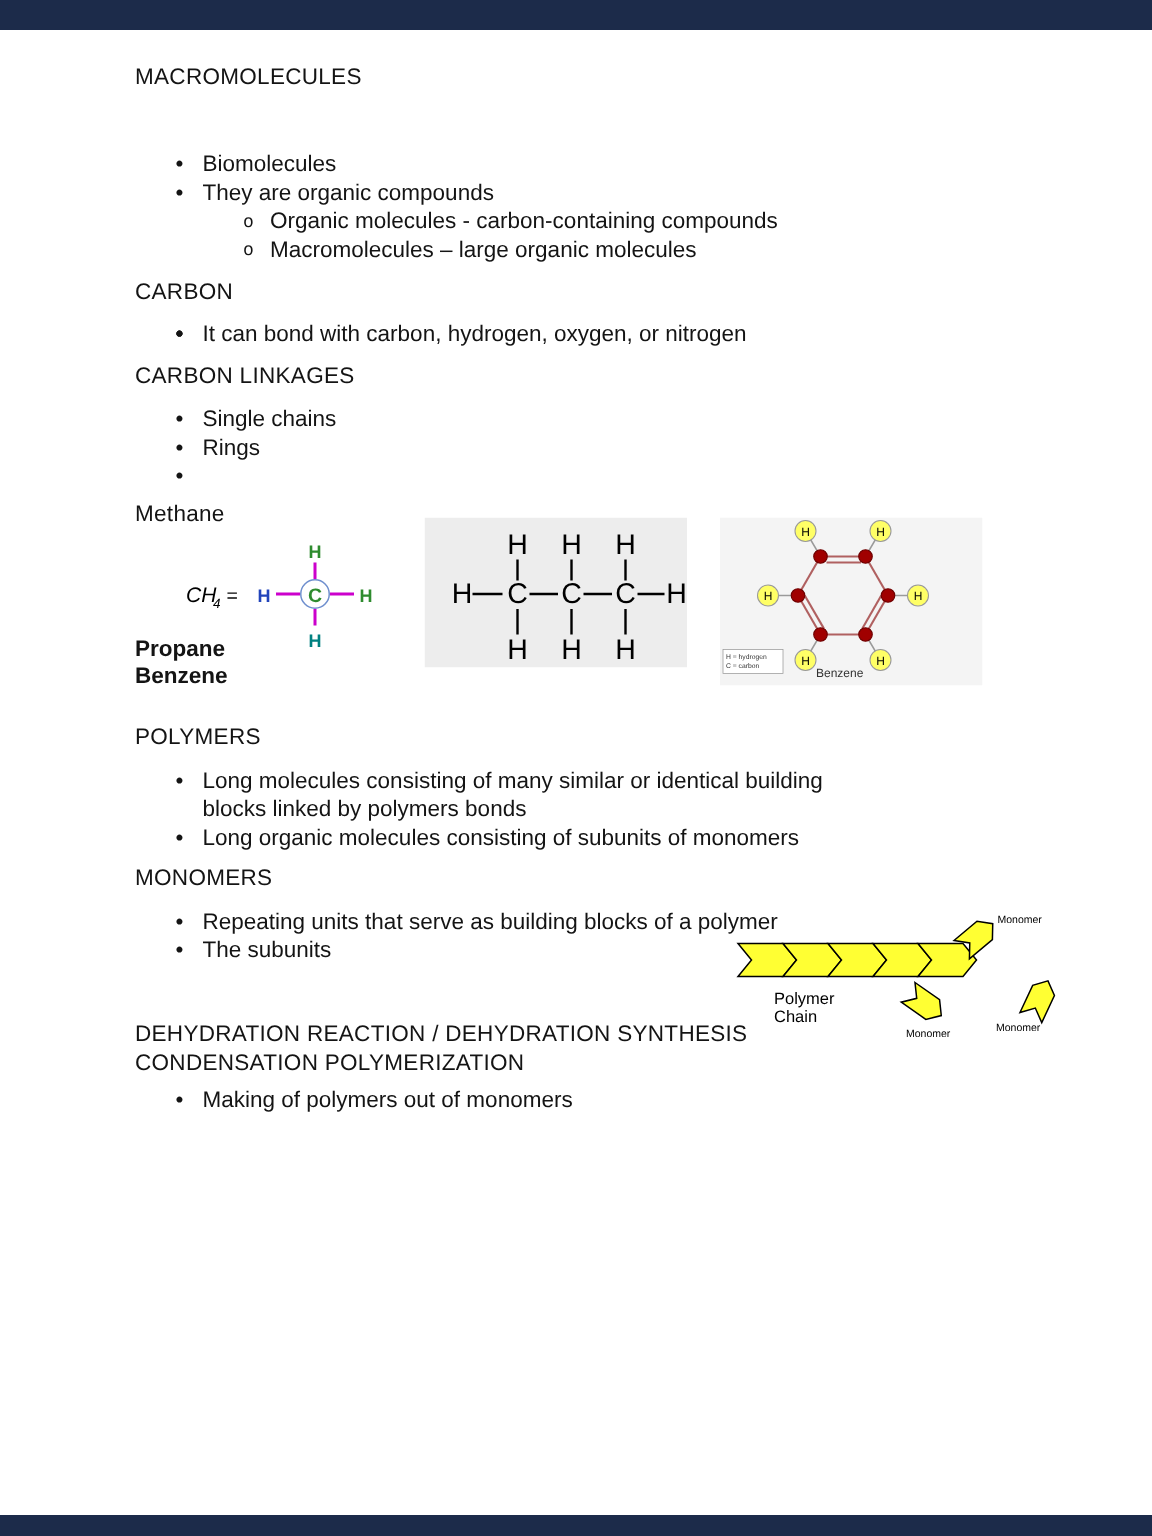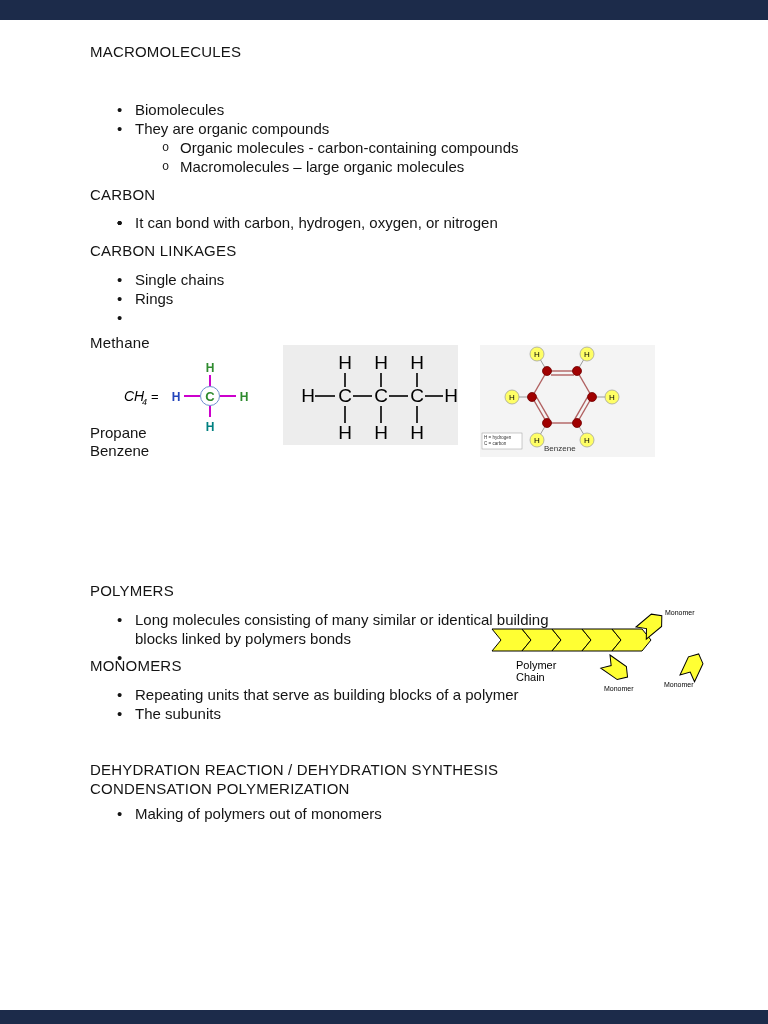--- a/index.html
+++ b/index.html
@@ -13,21 +13,21 @@
   .bar.top{top:0;height:20px;}
   .bar.bottom{bottom:0;height:14px;}
   .content{position:absolute;left:90px;top:0;width:610px;}
   .hd{line-height:19px;letter-spacing:.2px;}
   .b1{position:relative;padding-left:45px;line-height:19px;}
   .b1 .m1{position:absolute;left:27px;top:0;}
   .b2{position:relative;padding-left:90px;line-height:19px;}
   .b2 .m2{position:absolute;left:72px;top:1px;font-family:"Liberation Mono", monospace;font-size:12px;}
   .w1{width:435px;}
   .figwrap{position:relative;height:130px;}
-  .figlabel{position:absolute;left:0;line-height:18px;}
+  .figlabel{position:absolute;left:0;line-height:18px;font-weight:bold;}
   svg text{font-family:"Liberation Sans", sans-serif;}
   .polymer-svg{position:absolute;left:488px;top:597px;}
 </style>
 </head>
 <body>
 
 <div class="bar top"></div>
 
 <div class="content">
 
@@ -153,25 +153,25 @@
       <rect x="2" y="88" width="40" height="16" fill="#ffffff" stroke="#999" stroke-width="0.5"></rect>
       <text x="4" y="94" font-size="4.5" fill="#333">H = hydrogen</text>
       <text x="4" y="100" font-size="4.5" fill="#333">C = carbon</text>
       <text x="64" y="106" font-size="8" fill="#333">Benzene</text>
     </svg>
 
     <div class="figlabel" style="top:72px">Propane</div>
     <div class="figlabel" style="top:90px">Benzene</div>
   </div>
 
-  <div class="hd" style="margin-top:99px">POLYMERS</div>
+  <div class="hd" style="">POLYMERS</div>
 
   <div style="margin-top:10px">
     <div class="b1 w1"><span class="m1">•</span><span>Long molecules consisting of many similar or identical building blocks linked by polymers bonds</span></div>
-    <div class="b1"><span class="m1">•</span></div>
+    <div class="b1"><span class="m1">•</span><span>Long organic molecules consisting of subunits of monomers</span></div>
   </div>
 
   <div class="hd" style="margin-top:8px">MONOMERS</div>
 
   <div style="margin-top:10px">
     <div class="b1"><span class="m1">•</span><span>Repeating units that serve as building blocks of a polymer</span></div>
     <div class="b1"><span class="m1">•</span><span>The subunits</span></div>
   </div>
 
   <div class="hd" style="margin-top:37px">DEHYDRATION REACTION / DEHYDRATION SYNTHESIS</div>

